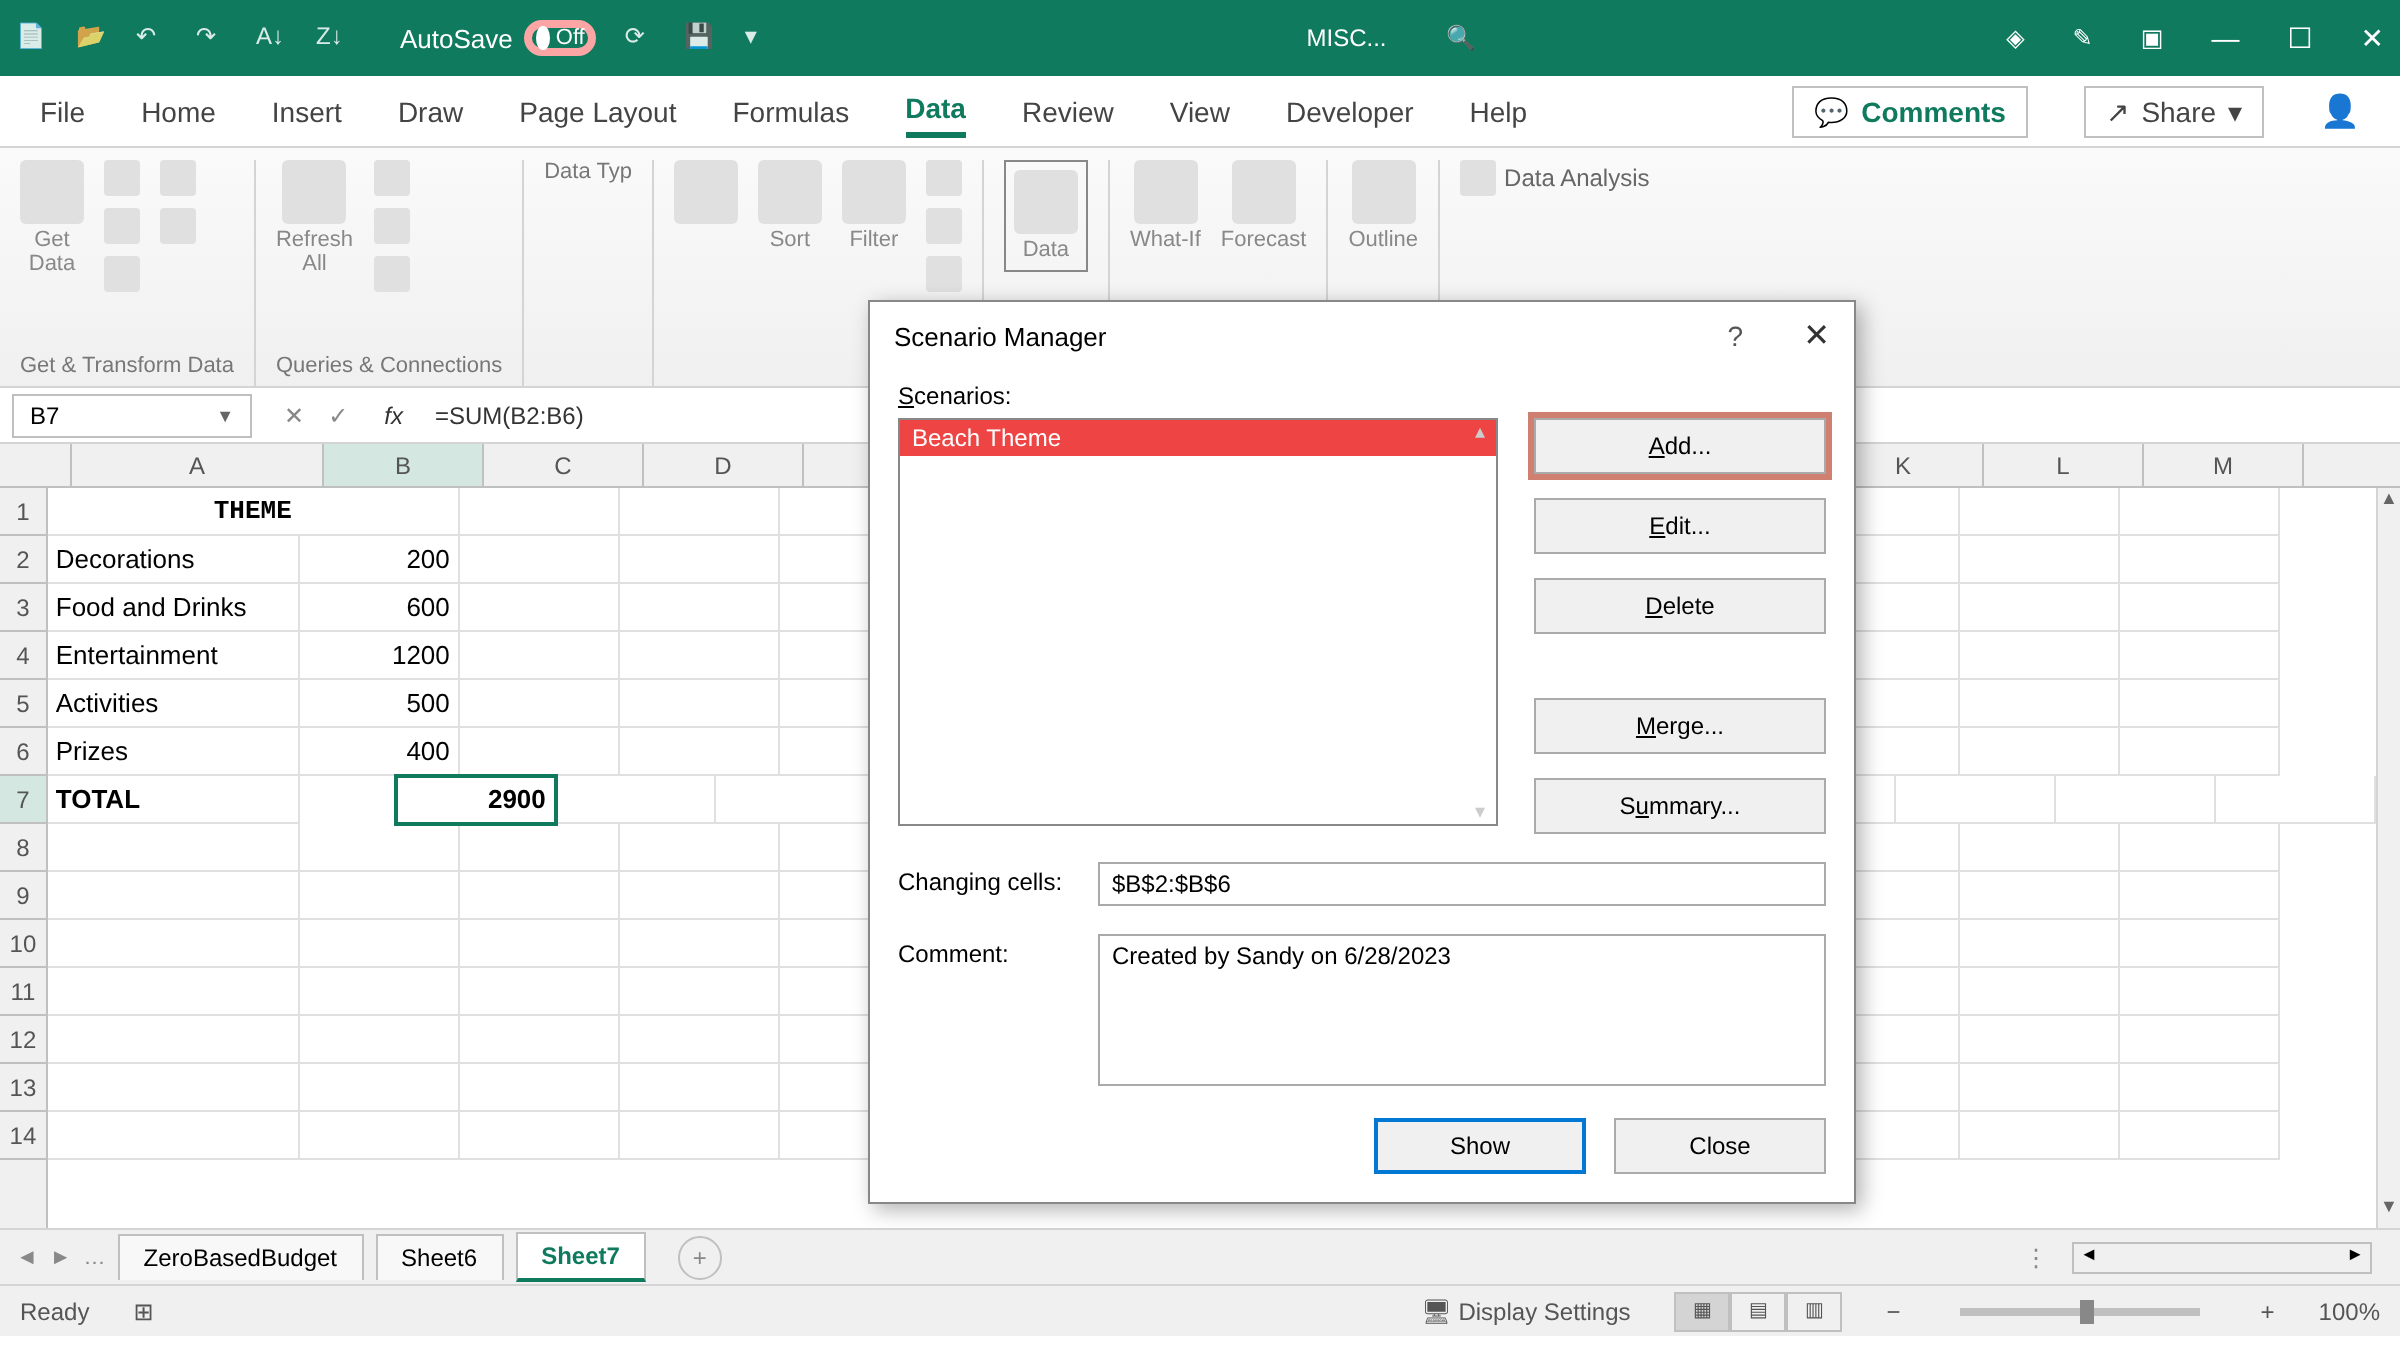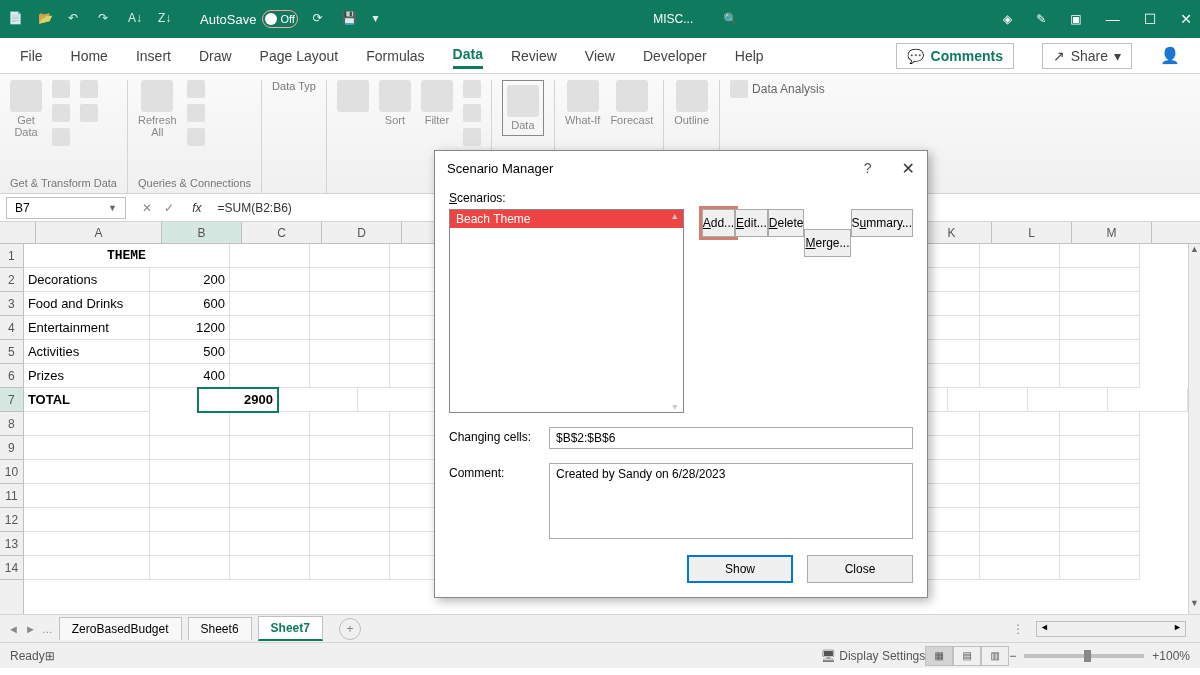--- a/index.html
+++ b/index.html
@@ -3,21 +3,21 @@
 <meta charset="utf-8">
 <style>
 * { box-sizing: border-box; margin: 0; padding: 0; }
 body { font-family: 'Segoe UI', Tahoma, sans-serif; font-size: 12px; background: #fff; width: 1200px; height: 675px; overflow: hidden; position: relative; }
 
 
 .titlebar { height: 38px; background: #0f7a5e; display: flex; align-items: center; color: #fff; padding: 0 8px; }
 .titlebar-left { display: flex; gap: 14px; align-items: center; }
 .titlebar-left .qat-icon { width: 16px; height: 16px; opacity: 0.85; }
 .autosave { display: flex; align-items: center; gap: 6px; margin-left: 12px; font-size: 13px; }
-.toggle { width: 36px; height: 18px; border: 1px solid #fca5a5; border-radius: 10px; display: flex; align-items: center; padding: 0 2px; }
+.toggle { width: 36px; height: 18px; border: 4px solid #fca5a5; border-radius: 10px; display: flex; align-items: center; padding: 0 2px; }
 .toggle-knob { width: 12px; height: 12px; background: #fff; border-radius: 50%; }
 .toggle-label { font-size: 11px; margin-left: 3px; }
 .titlebar-center { flex: 1; display: flex; justify-content: center; align-items: center; gap: 30px; }
 .titlebar-center .search-icon { opacity: 0.85; }
 .titlebar-right { display: flex; gap: 24px; align-items: center; }
 .win-btn { color: #fff; font-size: 14px; }
 
 
 .ribbon-tabs { height: 36px; background: #fff; border-bottom: 1px solid #d4d4d4; display: flex; align-items: center; padding: 0 20px; gap: 28px; font-size: 14px; color: #444; }
 .ribbon-tabs .tab { cursor: pointer; padding: 4px 0; }
@@ -68,40 +68,40 @@
 .scroll-track { flex: 1; }
 
 
 .sheet-tabs { height: 28px; background: #f0f0f0; border-top: 1px solid #d4d4d4; display: flex; align-items: center; padding: 0 8px; gap: 6px; }
 .sheet-nav { display: flex; gap: 6px; color: #888; font-size: 11px; }
 .sheet-tab { padding: 4px 12px; background: #f8f8f8; border: 1px solid #c0c0c0; border-bottom: none; font-size: 12px; }
 .sheet-tab.active { background: #fff; color: #0f7a5e; font-weight: 600; border-bottom: 2px solid #0f7a5e; }
 .sheet-add { width: 22px; height: 22px; border: 1px solid #c0c0c0; border-radius: 50%; text-align: center; line-height: 20px; color: #888; margin-left: 10px; }
 
 
-.status-bar { height: 26px; background: #f0f0f0; border-top: 1px solid #d4d4d4; display: flex; align-items: center; padding: 0 10px; font-size: 12px; color: #555; gap: 0; }
+.status-bar { height: 26px; background: #f0f0f0; border-top: 1px solid #d4d4d4; display: flex; align-items: center; padding: 0 10px; font-size: 12px; color: #555; gap: 22px; }
 .status-bar .spacer { flex: 1; }
 .view-btns { display: flex; gap: 0; }
 .view-btn { width: 28px; height: 20px; border: 1px solid #c0c0c0; text-align: center; font-size: 10px; line-height: 18px; }
 .zoom-slider { width: 120px; height: 4px; background: #c0c0c0; position: relative; margin: 0 8px; }
 .zoom-thumb { position: absolute; left: 60px; top: -4px; width: 7px; height: 12px; background: #888; }
 
 
 .dialog { position: absolute; left: 434px; top: 150px; width: 494px; background: #fff; border: 1px solid #888; box-shadow: 3px 3px 10px rgba(0,0,0,0.3); z-index: 100; }
 .dialog-title { height: 34px; display: flex; align-items: center; padding: 0 12px; font-size: 13px; }
 .dialog-title .spacer { flex: 1; }
 .dlg-help { font-size: 14px; color: #555; margin-right: 30px; }
 .dlg-close { font-size: 16px; color: #333; }
 .dialog-body { padding: 6px 14px 14px 14px; }
 .dlg-label { font-size: 12px; margin-bottom: 4px; }
 .scenarios-row { display: flex; gap: 18px; }
 .scenario-list { width: 300px; height: 204px; border: 1px solid #888; background: #fff; position: relative; }
 .scenario-item { background: #ef4444; color: #fff; padding: 2px 6px; font-size: 12px; }
 .scenario-scroll { position: absolute; right: 0; top: 0; bottom: 0; width: 16px; display: flex; flex-direction: column; justify-content: space-between; color: #ccc; font-size: 10px; text-align: center; }
-.dlg-btns { display: flex; flex-direction: row; flex: 1; }
+.dlg-btns { display: flex; flex-direction: column; gap: 12px; flex: 1; }
 .dlg-btn { height: 28px; border: 1px solid #aaa; background: #f0f0f0; font-size: 12px; }
 .dlg-btn.highlight { outline: 3px solid #d08070; }
 .dlg-field-row { display: flex; align-items: flex-start; margin-top: 14px; gap: 10px; }
 .dlg-field-label { width: 90px; font-size: 12px; padding-top: 3px; }
 .dlg-field-box { flex: 1; border: 1px solid #aaa; padding: 3px 6px; font-size: 12px; background: #fff; }
 .dlg-comment-box { height: 76px; }
 .dlg-bottom { display: flex; justify-content: flex-end; gap: 14px; margin-top: 16px; }
 .dlg-bottom .dlg-btn { width: 106px; }
 .dlg-btn.primary { border: 2px solid #0078d4; }
 .u { text-decoration: underline; }

